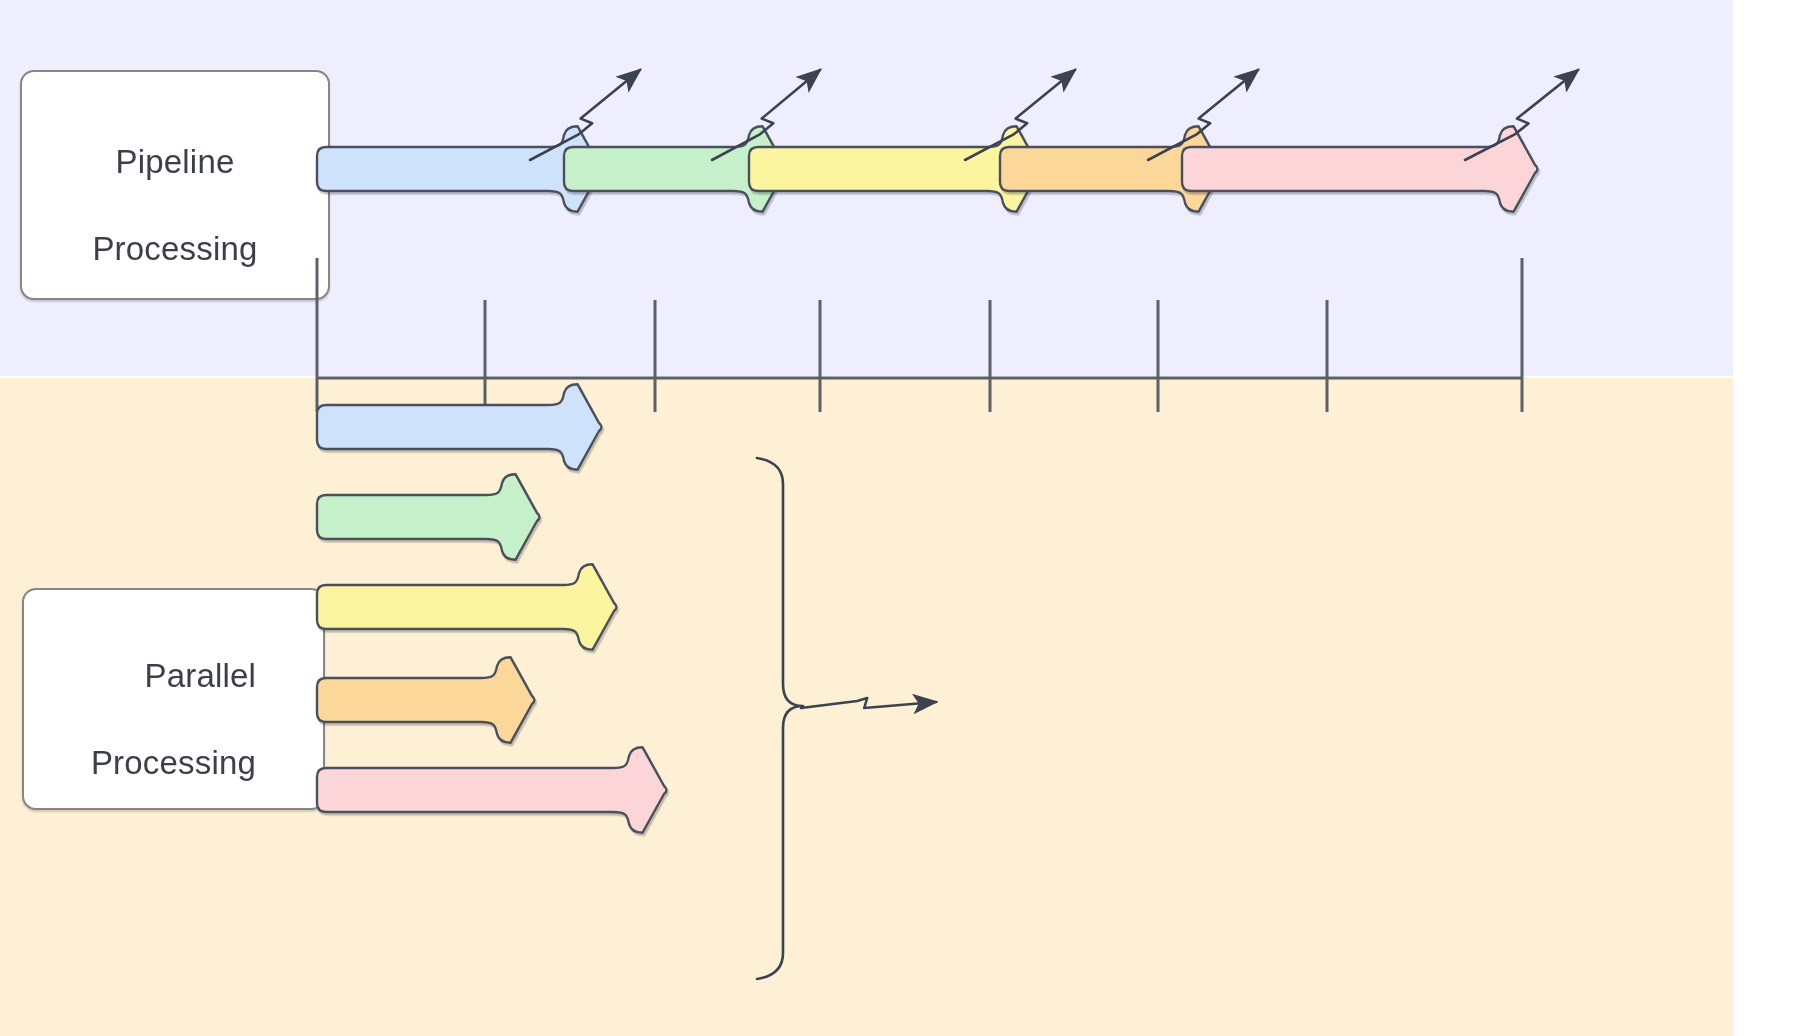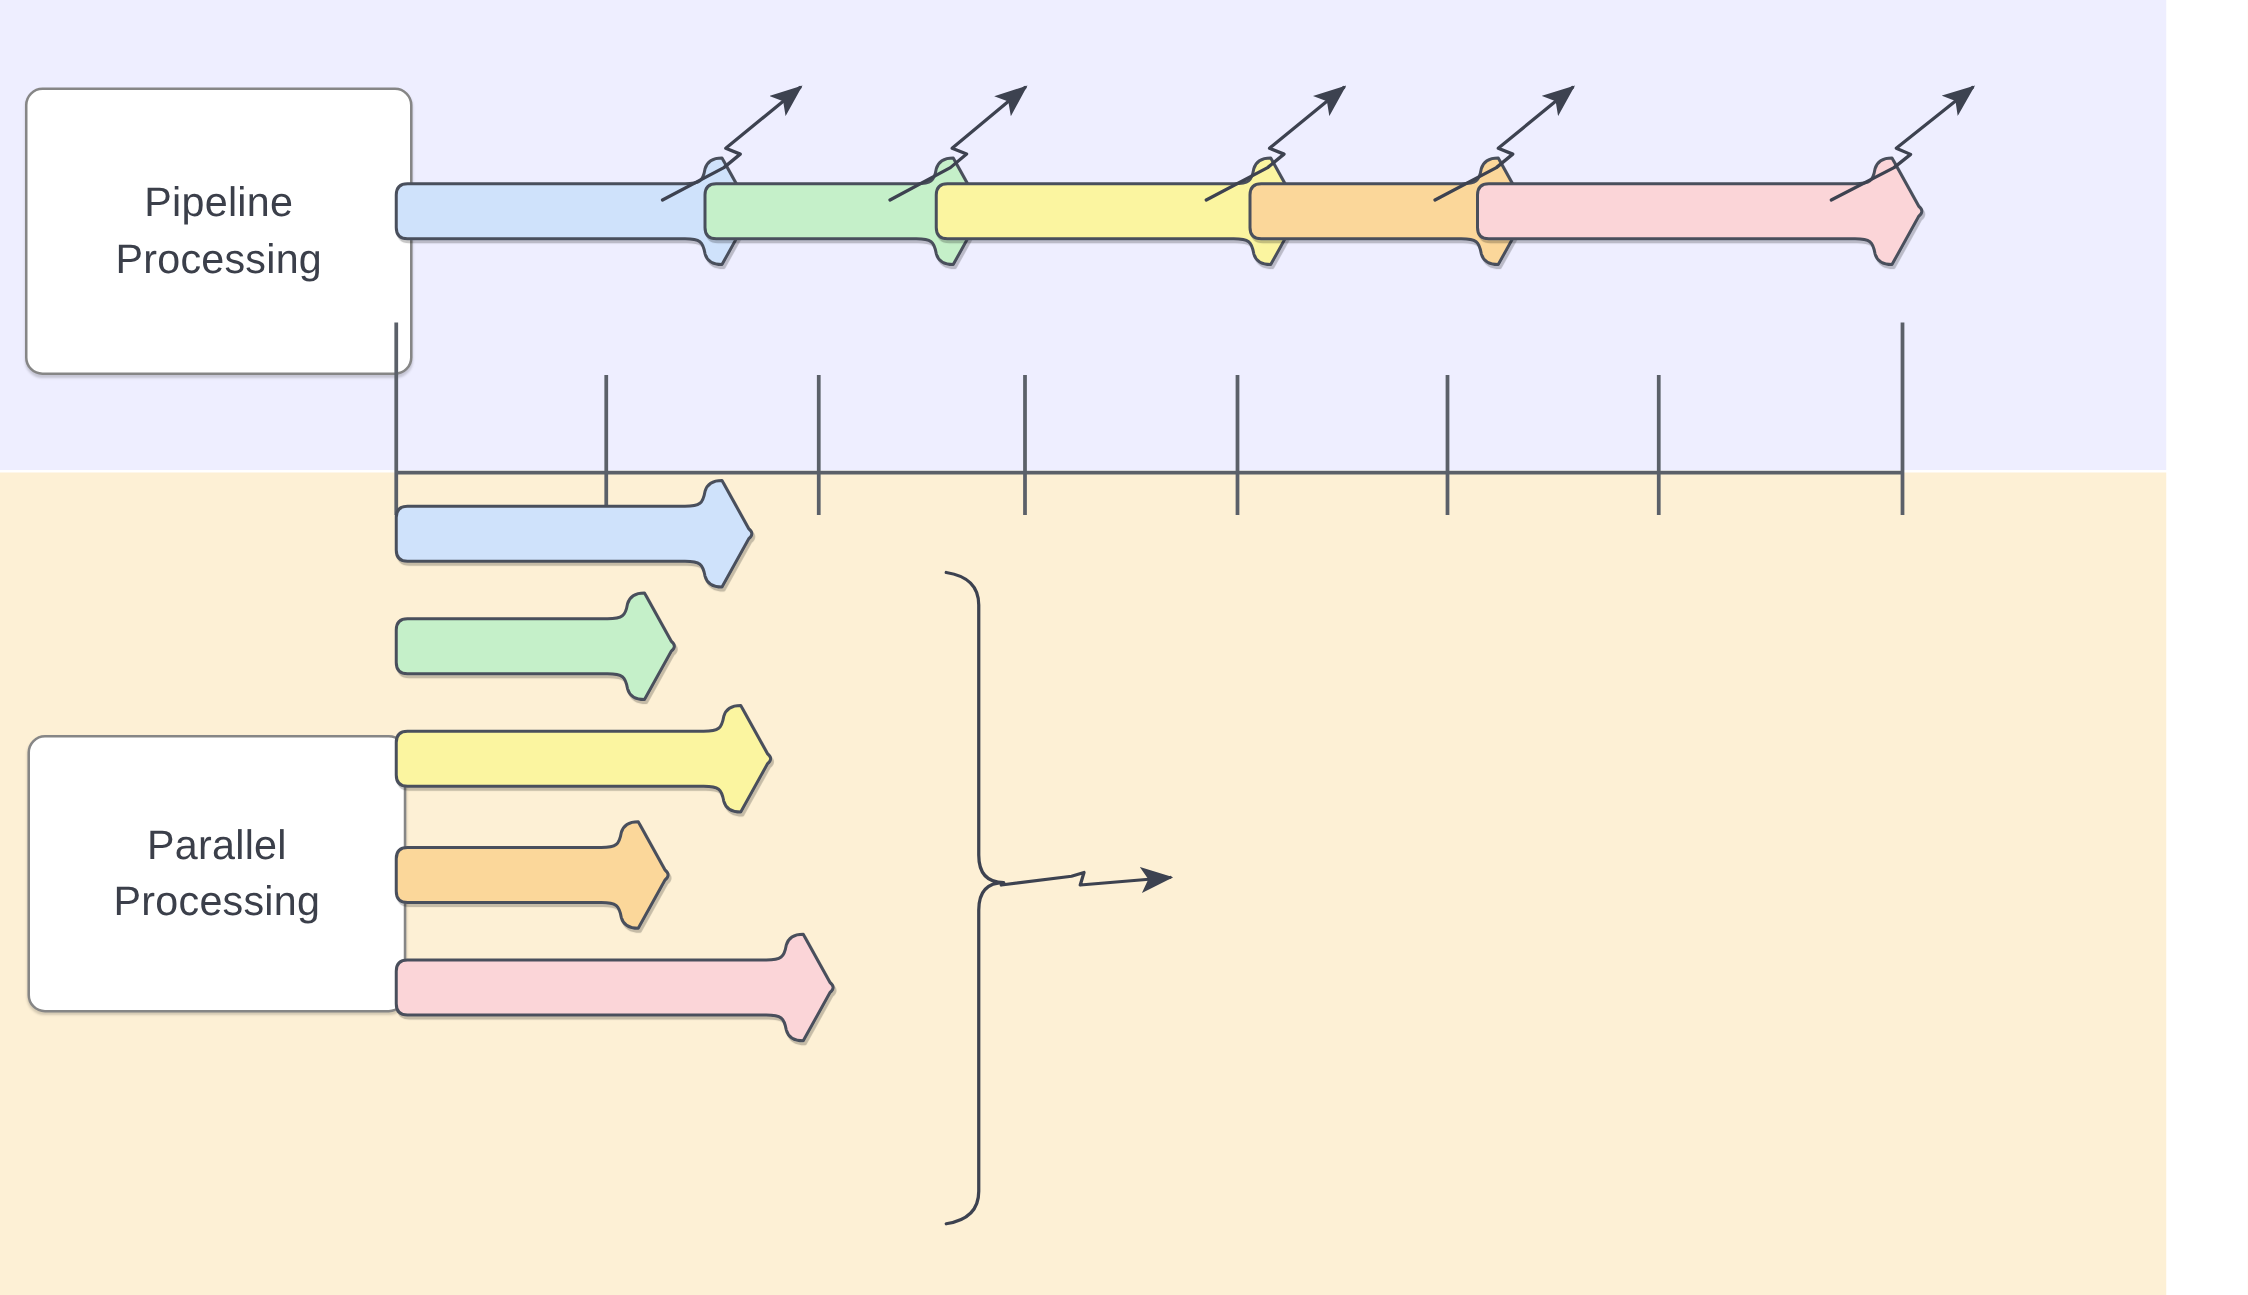--- a/index.html
+++ b/index.html
@@ -44,30 +44,30 @@
     color: #3b3f4a;
     font-size: 33px;
     line-height: 1.35;
     letter-spacing: .2px;
     box-shadow: 0 2px 2px rgba(0,0,0,.17);
   }
   #label-pipeline {
     left: 20px; top: 70px; width: 310px; height: 230px;
   }
   #label-parallel {
-    left: 22px; top: 588px; width: 303px; height: 222px;
+    left: 22px; top: 588px; width: 303px; height: 222px; text-align: right;
   }
   svg.layer {
     position: absolute;
     left: 0; top: 0;
     width: 1798px;
     height: 1036px;
     overflow: visible;
   }
-  .lbl-line { display: block; }
+  .lbl-line { display: block; margin-top: 42px; }
 </style>
 </head>
 <body>
 
 <div id="canvas">
 
   <div class="band" id="band-pipeline"></div>
   <div class="band" id="band-parallel"></div>
 
   <div class="label-box" id="label-pipeline">

